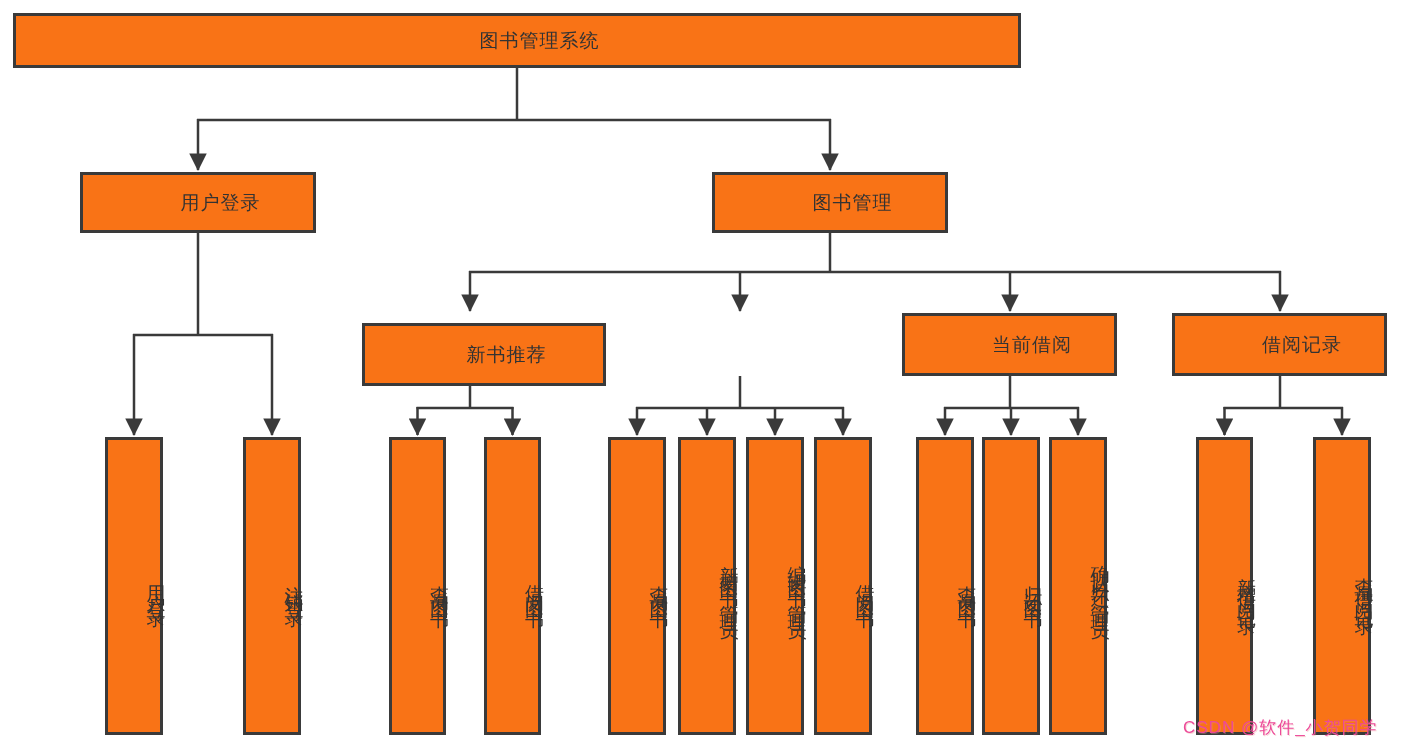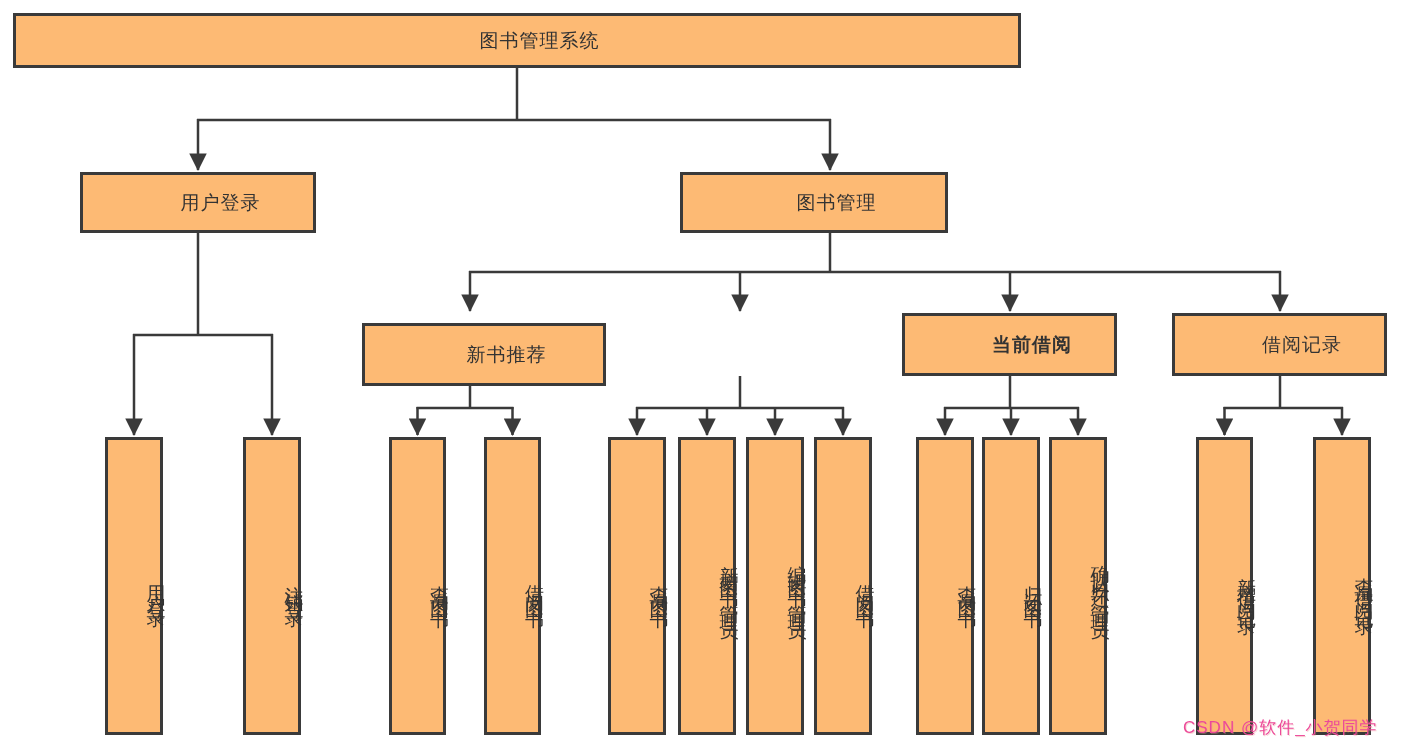--- a/index.html
+++ b/index.html
@@ -17,21 +17,21 @@
   }
   .connectors {
     position: absolute;
     left: 0;
     top: 0;
     pointer-events: none;
   }
   .box {
     position: absolute;
     box-sizing: border-box;
-    background: #fdba74;
+    background: #f97316;
     border: 3px solid #3a3a3a;
     display: flex;
     align-items: center;
     justify-content: center;
     color: #333333;
     font-size: 19px;
     letter-spacing: 1px;
     white-space: nowrap;
     padding-left: 45px;
   }
@@ -115,28 +115,28 @@
     </g>
   </svg>
 
   <div class="box hbox" style="left:13px; top:13px; width:1008px; height:55px;">
     <span>图书管理系统</span>
   </div>
 
   <div class="box hbox" style="left:80px; top:172px; width:236px; height:61px;">
     <span>用户登录</span>
   </div>
-  <div class="box hbox" style="left:680px; top:172px; width:268px; height:61px;">
+  <div class="box hbox" style="left:712px; top:172px; width:236px; height:61px;">
     <span>图书管理</span>
   </div>
 
   <div class="box hbox" style="left:362px; top:323px; width:244px; height:63px;">
     <span>新书推荐</span>
   </div>
-  <div class="box hbox" style="left:902px; top:313px; width:215px; height:63px;font-weight:bold;">
+  <div class="box hbox" style="left:902px; top:313px; width:215px; height:63px;">
     <span>当前借阅</span>
   </div>
   <div class="box hbox" style="left:1172px; top:313px; width:215px; height:63px;">
     <span>借阅记录</span>
   </div>
 
   <div class="box vbox" style="left:105px; width:58px;">
     <span class="vtext">用户登录</span>
   </div>
   <div class="box vbox" style="left:243px; width:58px;">

